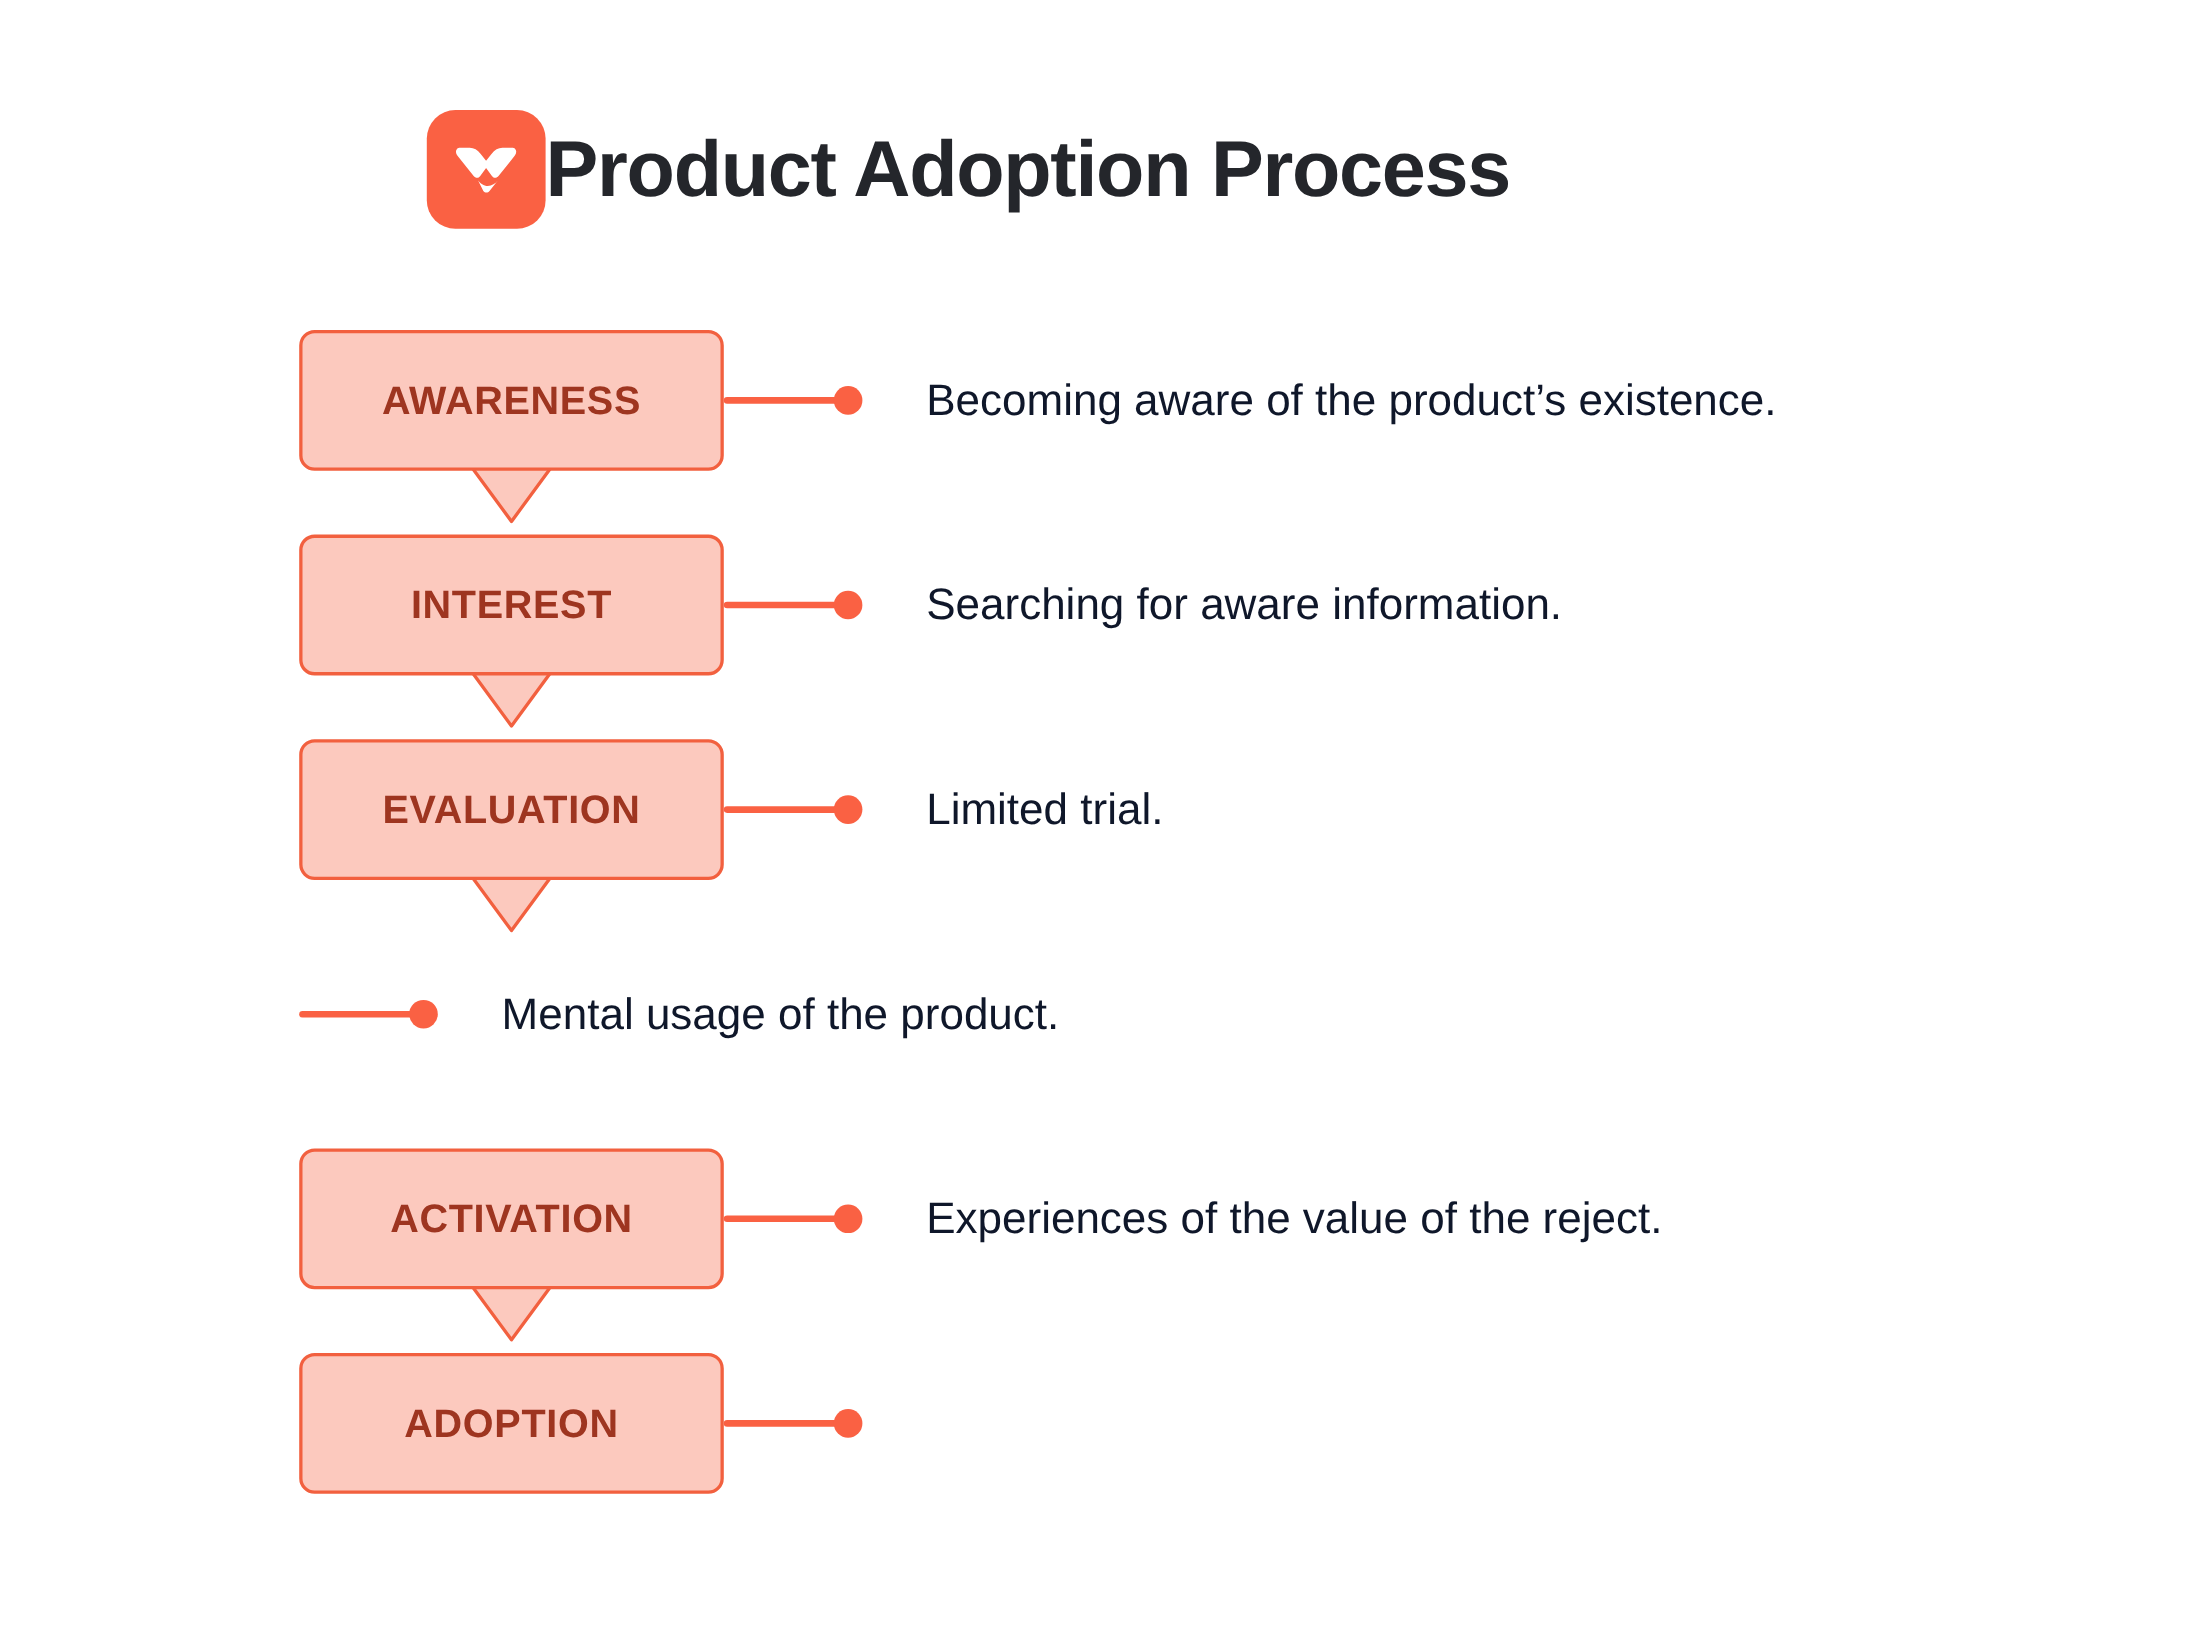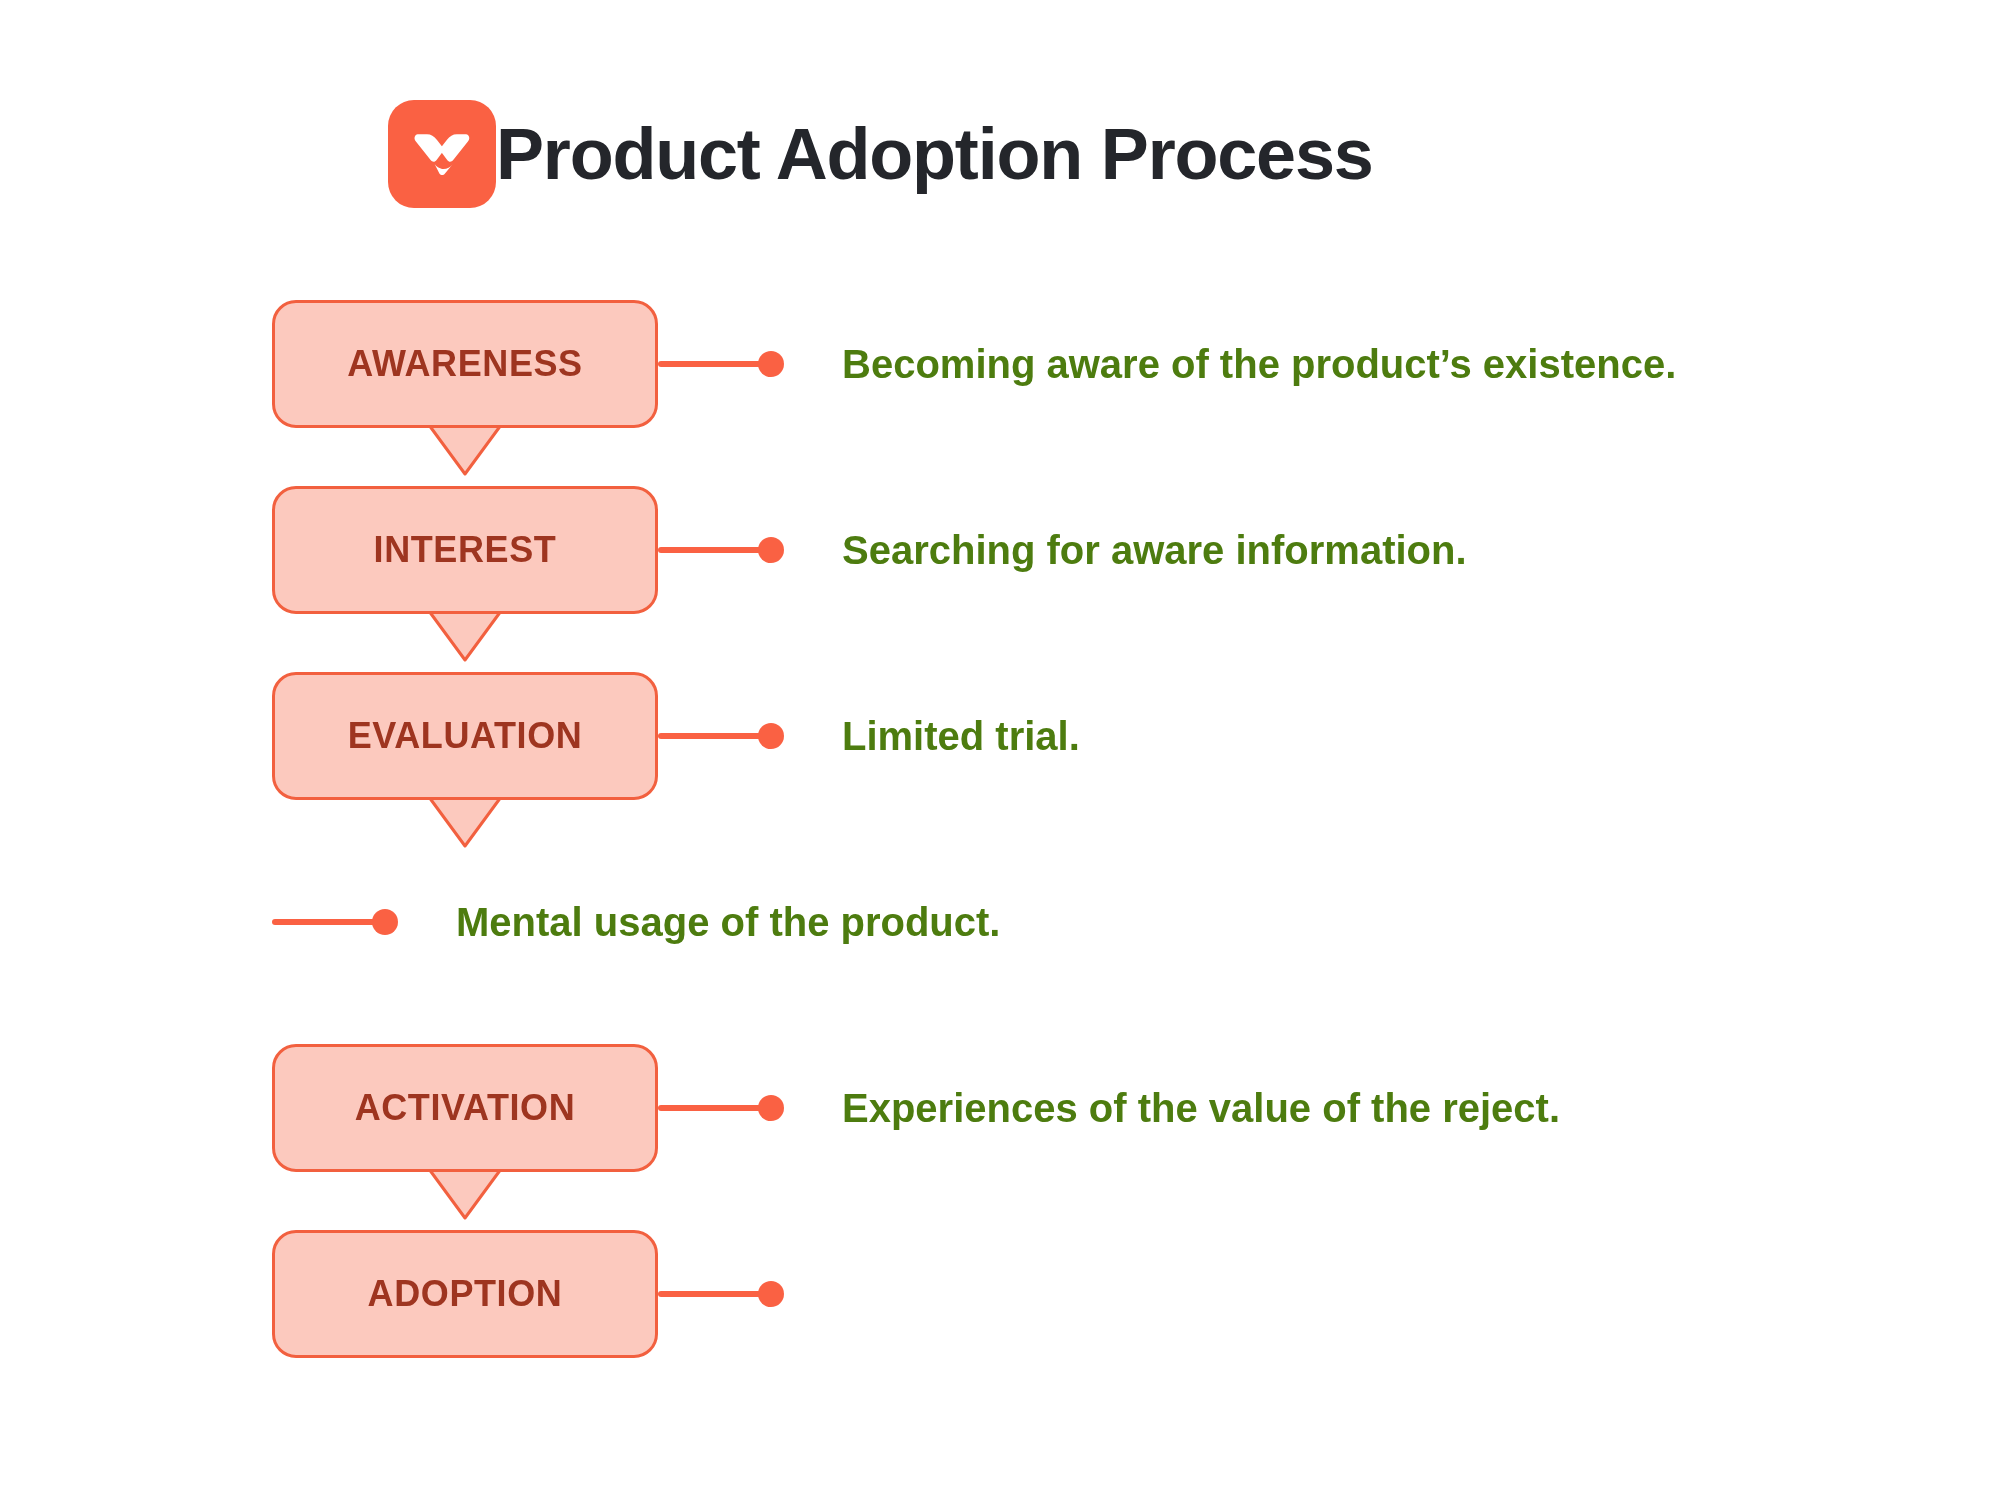--- a/index.html
+++ b/index.html
@@ -76,21 +76,21 @@
     width: 386px;
     flex: 0 0 auto;
   }
   .bubble {
     position: relative;
     box-sizing: border-box;
     width: 386px;
     height: 128px;
     background: #FCC9BE;
     border: 3px solid #F2603F;
-    border-radius: 24px;
+    border-radius: 14px;
     display: flex;
     align-items: center;
     justify-content: center;
     z-index: 2;
   }
   .bubble-label {
     font-size: 36px;
     font-weight: 700;
     letter-spacing: 0.6px;
     color: #9E3520;
@@ -143,22 +143,22 @@
   
   .desc {
     height: 128px;
     display: flex;
     align-items: center;
     margin-left: 48px;
     flex: 0 0 auto;
   }
   .desc-text {
     font-size: 40px;
-    font-weight: 700;
-    color: #4d7c0f;
+    font-weight: 400;
+    color: #0f172a;
     line-height: 1.15;
     white-space: nowrap;
   }
 </style>
 </head>
 <body>
 
 <div class="page">
 
   <div class="header">

